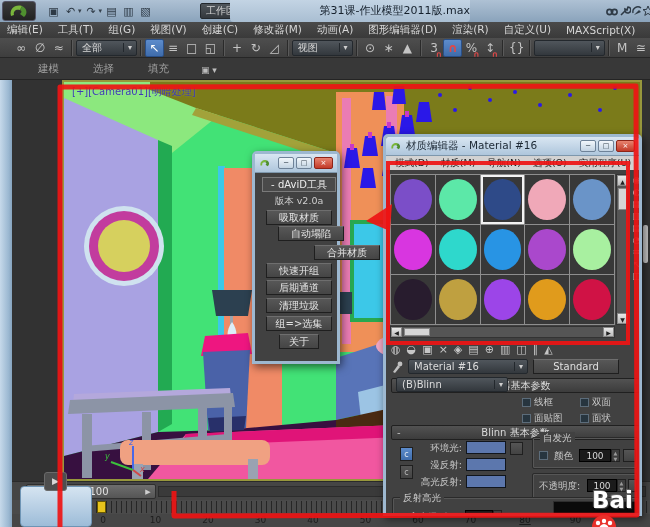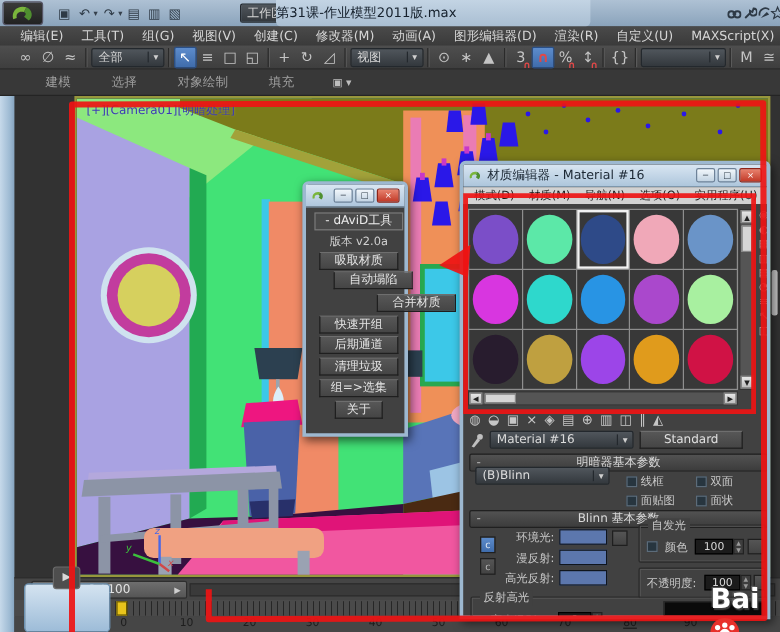--- a/index.html
+++ b/index.html
@@ -10,25 +10,25 @@
   #titlebar{left:0;top:0;width:650px;height:22px;background:linear-gradient(#aabdd0,#8fa6bd 60%,#89a2ba);background:linear-gradient(#aec1d4,#8aa3bb);z-index:10}
   #appbtn{left:2px;top:1px;width:34px;height:20px;background:linear-gradient(#3a3a3a,#222);border:1px solid #556;border-radius:3px;display:flex;align-items:center;justify-content:center}
   .qat{display:flex;align-items:center;gap:2px;position:absolute;left:46px;top:3px;height:16px}
   .qi{width:15px;height:15px;display:flex;align-items:center;justify-content:center;color:#2e3a46;font-size:11px}
   .qarrow{font-size:7px;color:#35404c;margin-left:-2px}
   .dd{background:linear-gradient(#50565c,#33383d);border:1px solid #23282d;color:#d6d6d6;font-size:10px;display:flex;align-items:center;border-radius:2px}
   .dd .val{flex:1;padding:0 5px;white-space:nowrap;overflow:hidden}
   .dd .dda{width:13px;text-align:center;border-left:1px solid #23282d;color:#cfcfcf;font-size:8px}
   #wsdd{left:200px;top:3px;width:72px;height:16px}
   #wsarrow{left:276px;top:3px;width:14px;height:16px;text-align:center;color:#d6d6d6;font-size:8px;line-height:16px;background:linear-gradient(#50565c,#33383d);border:1px solid #23282d;border-radius:2px}
-  #doctitle{left:230px;top:0;width:262px;height:22px;line-height:22px;text-align:left;color:#15202c;font-size:11px;background:linear-gradient(#c3d4e4,#a9bed2);border-radius:0 0 4px 4px}
+  #doctitle{left:230px;top:0;width:240px;height:22px;line-height:22px;text-align:right;color:#15202c;font-size:11px;background:linear-gradient(#c3d4e4,#a9bed2);border-radius:0 0 4px 4px}
   #searchbox{left:488px;top:4px;width:112px;height:15px;background:#f2f6fa;border:1px solid #7e94aa;border-radius:2px;font-size:9px;color:#555;padding:0 4px;font-family:inherit}
   .ic-icon{top:4px;width:12px;height:14px}
   
-  #menubar{left:0;top:22px;width:650px;height:16px;background:linear-gradient(#4a4a4a,#3a3a3a);display:flex;align-items:center;padding-left:10px;gap:1px;z-index:10}
+  #menubar{left:0;top:22px;width:650px;height:16px;background:linear-gradient(#4a4a4a,#3a3a3a);display:flex;align-items:center;gap:1px;z-index:10}
   .mi{color:#d6d6d6;font-size:10.5px;padding:0 7px;white-space:nowrap}
   
   #toolbar{left:0;top:38px;width:650px;height:20px;background:linear-gradient(#4e4e4e,#3e3e3e);border-bottom:1px solid #262626;display:flex;align-items:center;padding-left:12px;z-index:10}
   .tbi{position:relative;width:19px;height:18px;display:flex;align-items:center;justify-content:center;color:#c4c4c4;font-size:12px;border-radius:2px}
   .tbi.act{background:linear-gradient(#5d8ccc,#3f6cab);border:1px solid #2a4f86;color:#fff}
   .tbi .mag{position:absolute;right:1px;bottom:-2px;color:#e04848;font-size:8px;font-weight:bold}
   .tbi.redmag{color:#e04848;font-weight:bold}
   .sep{width:2px;height:16px;border-left:1px solid #2a2a2a;border-right:1px solid #5a5a5a;margin:0 3px}
   .tb-dd{height:16px}
   
@@ -201,21 +201,20 @@
       <span class="dda">▾</span>
     </div>
     <div class="sep"></div>
     <span class="tbi">M</span>
     <span class="tbi">≅</span>
   </div>
 
 <div id="ribbon" class="abs">
     <span class="rtab">建模</span>
     <span class="rtab">选择</span>
-    <span class="rtab">对象绘制</span>
     <span class="rtab">填充</span>
     <span id="ribextra">▣ ▾</span>
   </div>
 
 <div id="leftstrip" class="abs"></div>
 <div id="canvas" class="abs"></div>
 <div id="rthumb" class="abs"></div>
 
 <svg id="scene" class="abs" viewBox="64 82 576 398" preserveAspectRatio="none">
   <rect x="64" y="82" width="576" height="398" fill="#42e276"></rect>
@@ -455,21 +454,21 @@
       <span class="val" style="color:#dcdcdc">Material #16</span>
       <span class="dda">▾</span>
     </div>
     <div id="stdbtn">Standard</div>
   </div>
 
   <div class="rollout" style="top:241px">
     <span class="rm">-</span>
     <span>明暗器基本参数</span>
   </div>
-  <div class="dd" style="position:absolute;left:10px;top:252px;width:112px;height:15px">
+  <div class="dd" style="position:absolute;left:10px;top:240px;width:112px;height:15px">
     <span class="val" style="color:#dcdcdc">(B)Blinn</span>
     <span class="dda">▾</span>
   </div>
   <div style="position:absolute;left:136px;top:258px"><span class="cb"></span><span class="cblab">线框</span></div>
   <div style="position:absolute;left:194px;top:258px"><span class="cb"></span><span class="cblab">双面</span></div>
   <div style="position:absolute;left:136px;top:274px"><span class="cb"></span><span class="cblab">面贴图</span></div>
   <div style="position:absolute;left:194px;top:274px"><span class="cb"></span><span class="cblab">面状</span></div>
 
   <div class="rollout" style="top:288px">
     <span class="rm">-</span>

